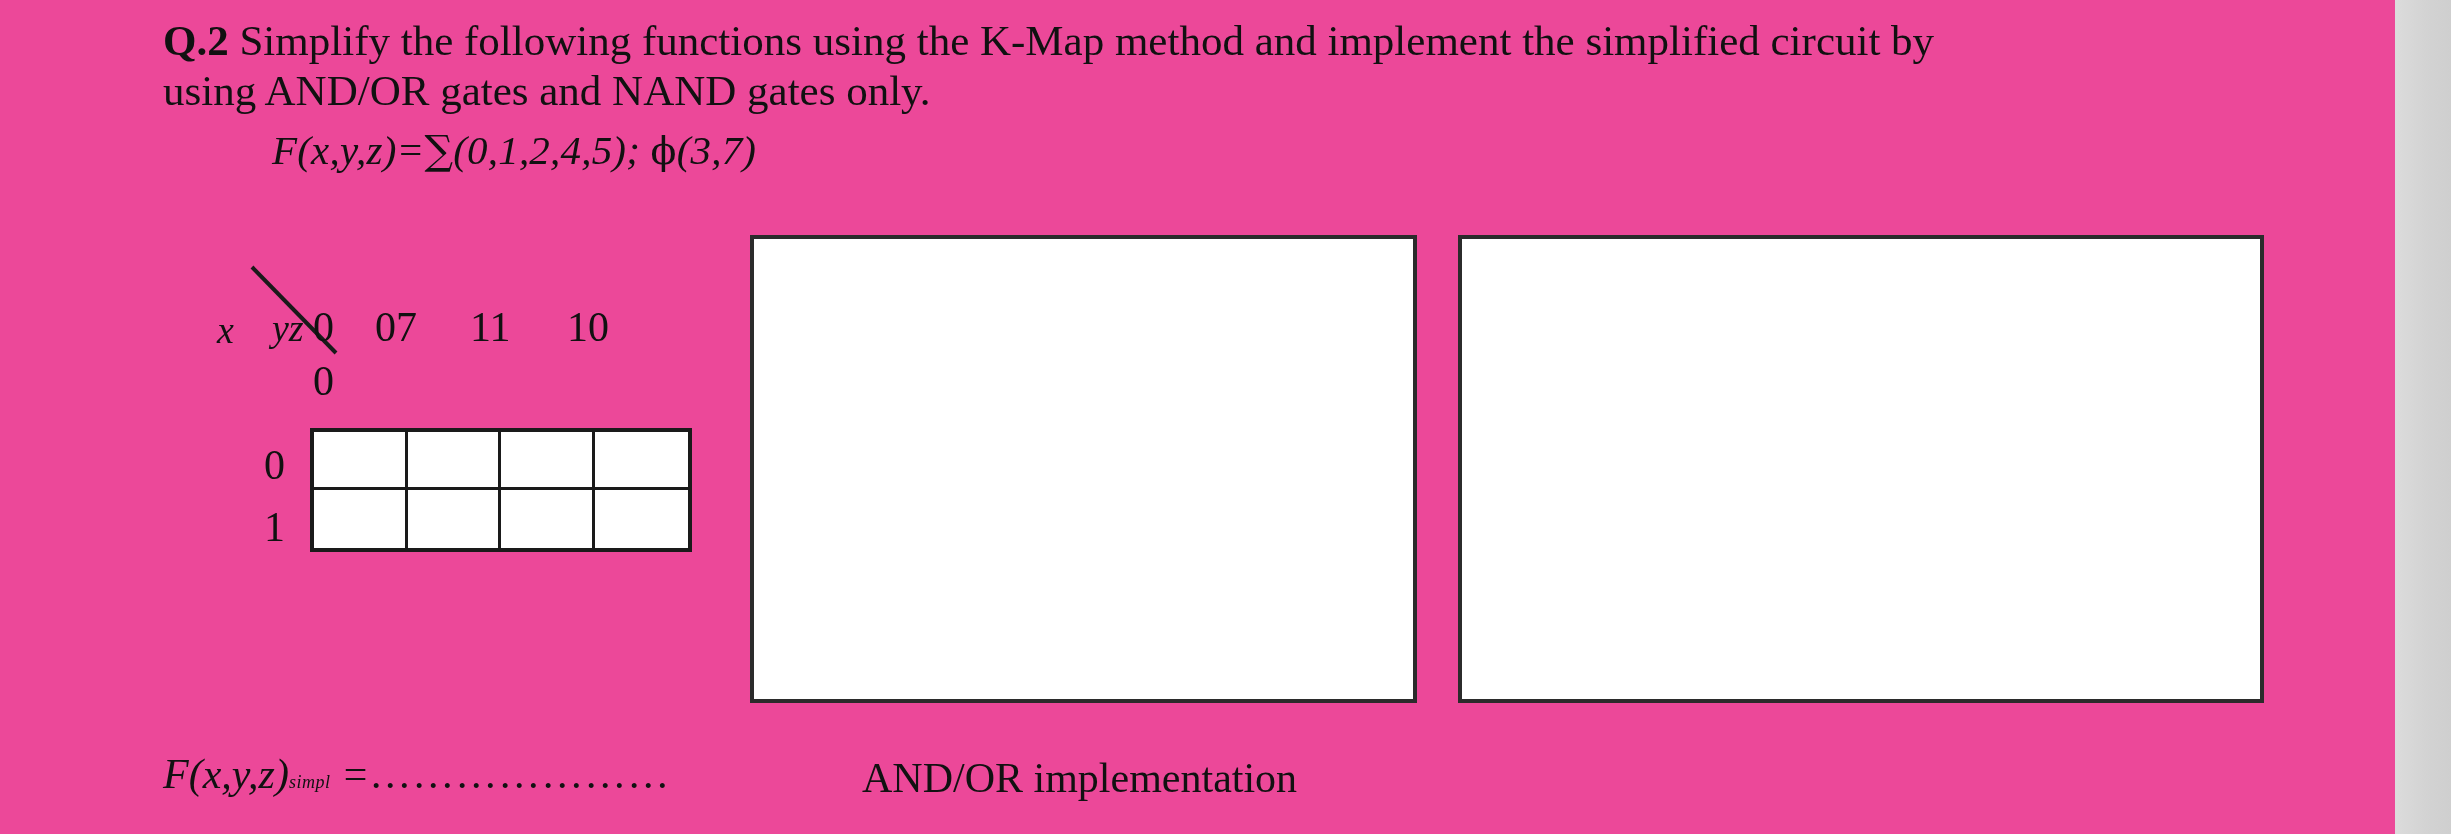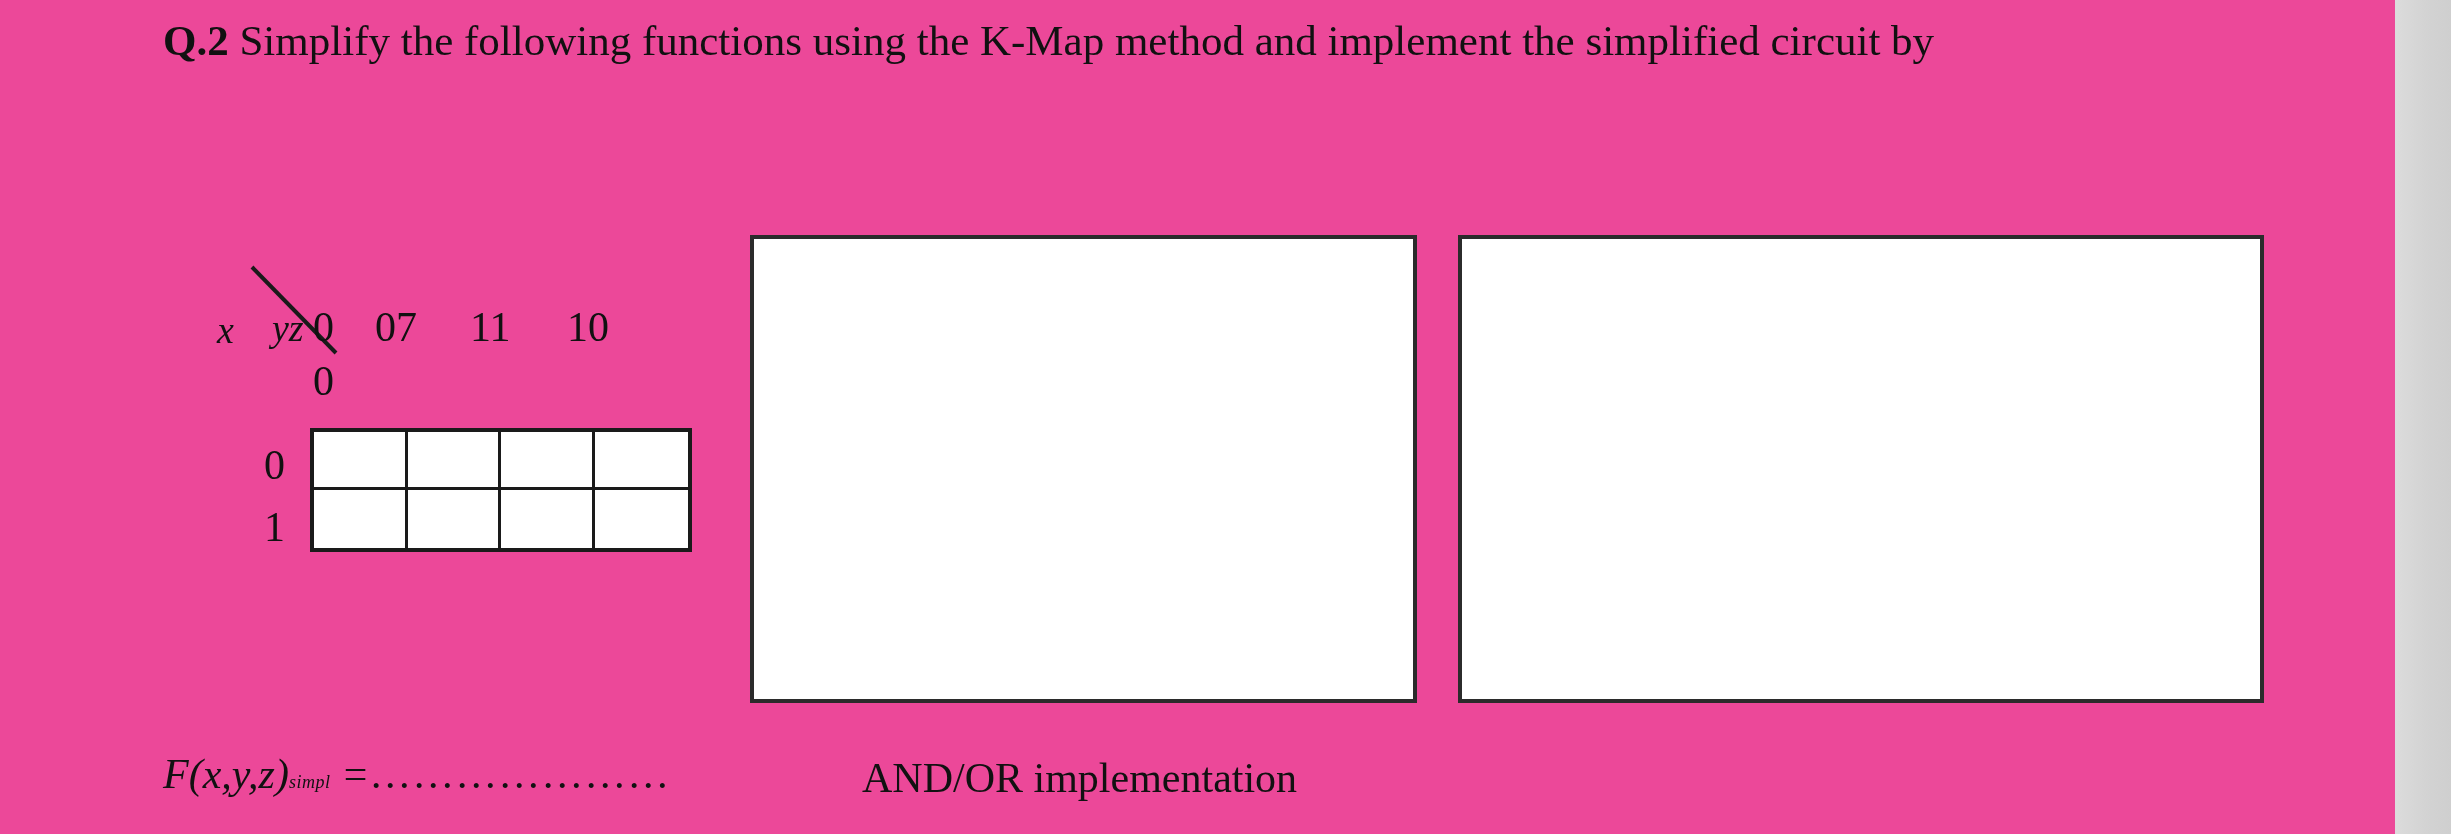--- a/index.html
+++ b/index.html
@@ -214,21 +214,25 @@
 </style>
 </head>
 <body>
 
 <div id="page-sheet">
 
   <div id="question-block">
     <span class="qnum">Q.2</span>
     <span>Simplify the following functions using the K-Map method and implement the simplified circuit by</span>
   </div>
-
+  <div id="question-line-2">using AND/OR gates and NAND gates only.</div>
+
+  <div id="equation-line">
+    <span>F(x,y,z)=</span><span class="sum">∑</span><span>(0,1,2,4,5);</span>&nbsp;<span class="phi">ϕ</span><span>(3,7)</span>
+  </div>
 
   <div id="kmap">
 
     <div id="kmap-yz-label">yz</div>
     <div id="kmap-x-label">x</div>
 
     <svg id="kmap-diagonal" viewBox="0 0 90 92" width="90" height="92" xmlns="http://www.w3.org/2000/svg">
       <line x1="2" y1="2" x2="86" y2="88" stroke="#1a1a1a" stroke-width="4"></line>
     </svg>
 

